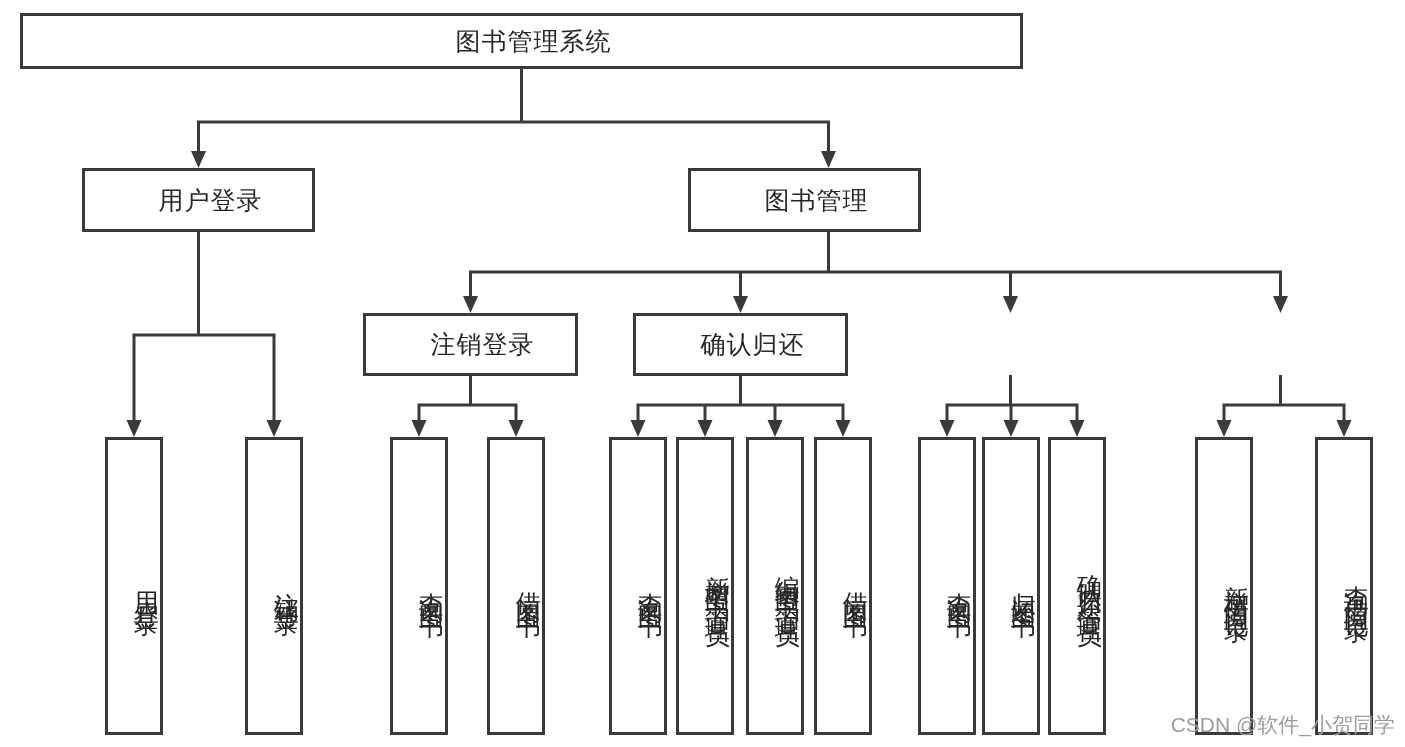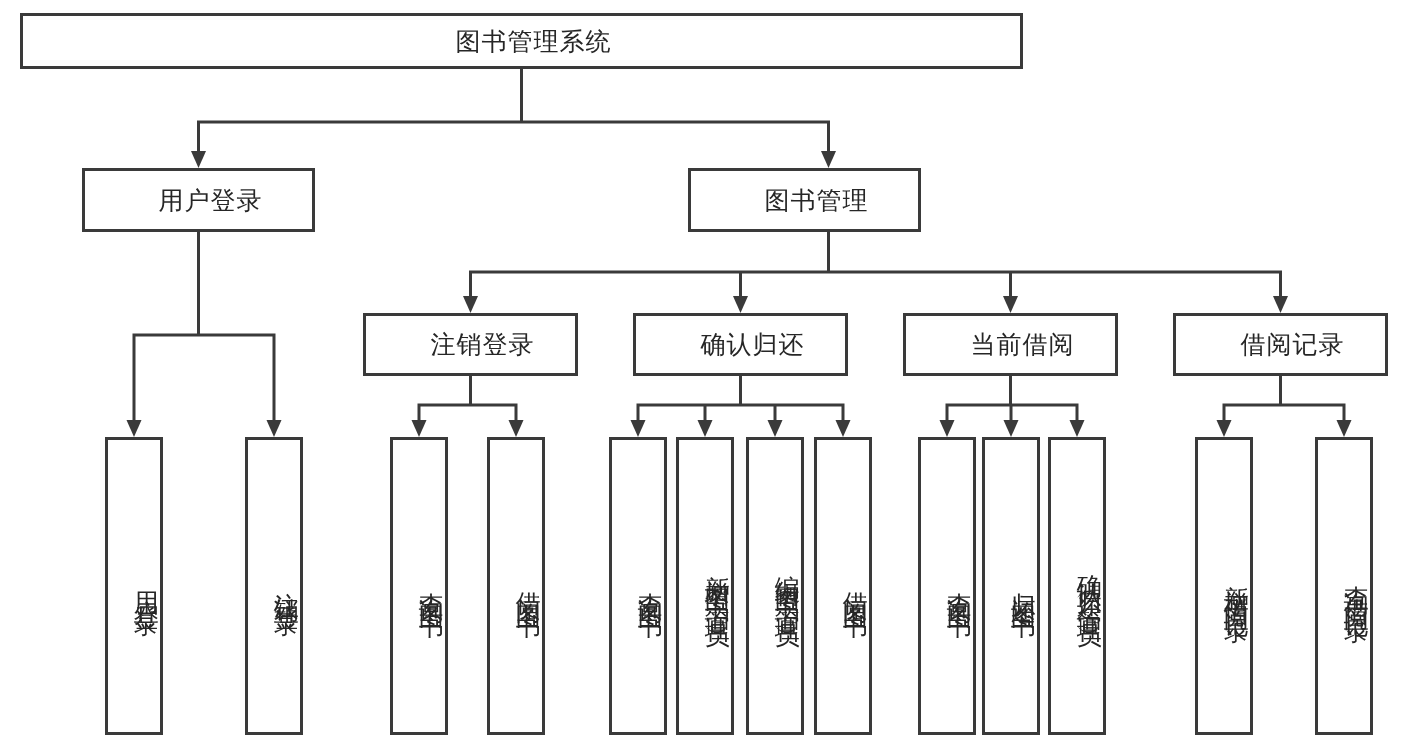--- a/index.html
+++ b/index.html
@@ -109,26 +109,20 @@
   <div class="box h-box lvl2-box" style="left:688px;">
     <span>图书管理</span>
   </div>
 
   <div class="box h-box lvl3-box" style="left:363px;">
     <span>注销登录</span>
   </div>
   <div class="box h-box lvl3-box" style="left:633px;">
     <span>确认归还</span>
   </div>
-  <div class="box h-box lvl3-box" style="left:903px;">
-    <span>当前借阅</span>
-  </div>
-  <div class="box h-box lvl3-box" style="left:1173px;">
-    <span>借阅记录</span>
-  </div>
 
   <div class="box v-box leaf-box" style="left:105px;">
     <span class="v-text">用户登录</span>
   </div>
   <div class="box v-box leaf-box" style="left:245px;">
     <span class="v-text">注销登录</span>
   </div>
 
   <div class="box v-box leaf-box" style="left:390px;">
     <span class="v-text">查询图书</span>
@@ -160,14 +154,15 @@
     <span class="v-text">确认归还（管理员）</span>
   </div>
 
   <div class="box v-box leaf-box" style="left:1195px;">
     <span class="v-text">新增借阅记录</span>
   </div>
   <div class="box v-box leaf-box" style="left:1315px;">
     <span class="v-text">查询借阅记录</span>
   </div>
 
+  <div class="watermark">CSDN @软件_小贺同学</div>
 
 </div>
 
 </body></html>

